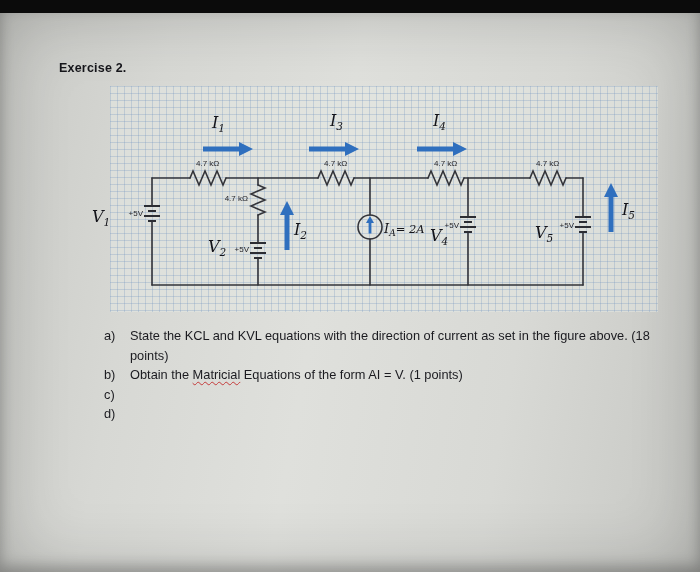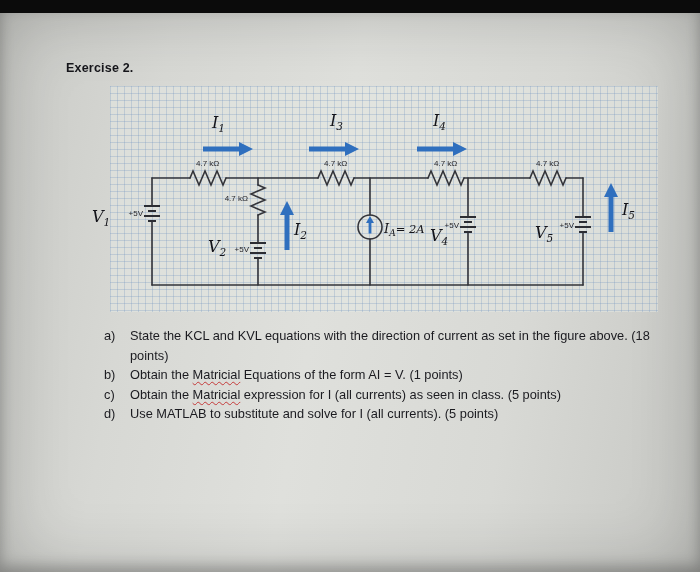--- a/index.html
+++ b/index.html
@@ -9,21 +9,21 @@
     font-family:"Liberation Sans", sans-serif;
   }
   .photo-frame{position:absolute;inset:0;background:#0b0b0b;}
   .paper{
     position:absolute;left:0;top:13px;right:0;bottom:0;
     background:
       linear-gradient(100deg,#c9cac6 0%,#d7d8d4 22%,#dfe0dc 46%,#d8d9d5 72%,#c6c7c3 100%);
     box-shadow:inset 0 0 70px rgba(0,0,0,0.20), inset 0 -6px 14px rgba(0,0,0,0.25);
   }
   .heading{
-    position:absolute;left:66px;top:61px;
+    position:absolute;left:59px;top:61px;
     font-size:12.5px;font-weight:bold;color:#15151a;letter-spacing:.2px;
   }
   .gridpaper{
     position:absolute;left:110px;top:86px;width:548px;height:226px;
     background-color:rgba(228,231,226,0.55);
     background-image:
       repeating-linear-gradient(to right, rgba(110,145,190,0.28) 0 1px, transparent 1px 7px),
       repeating-linear-gradient(to bottom, rgba(110,145,190,0.28) 0 1px, transparent 1px 7px);
   }
   svg.circuit{position:absolute;left:0;top:0;}
@@ -162,19 +162,17 @@
   <div class="q">
     <span class="qlabel">a)</span>
     <span class="qtext">State the KCL and KVL equations with the direction of current as set in the figure above. (18 points)</span>
   </div>
   <div class="q">
     <span class="qlabel">b)</span>
     <span class="qtext"><span>Obtain the </span><span class="sp">Matricial</span><span> Equations of the form AI = V. (1 points)</span></span>
   </div>
   <div class="q">
     <span class="qlabel">c)</span>
-    <span class="qtext"><span>Obtain the </span><span class="sp">Matricial</span><span> expression for I (all currents) as seen in class. (5 points)</span></span>
   </div>
   <div class="q">
     <span class="qlabel">d)</span>
-    <span class="qtext">Use MATLAB to substitute and solve for I (all currents). (5 points)</span>
   </div>
 </div>
 
 </body></html>

